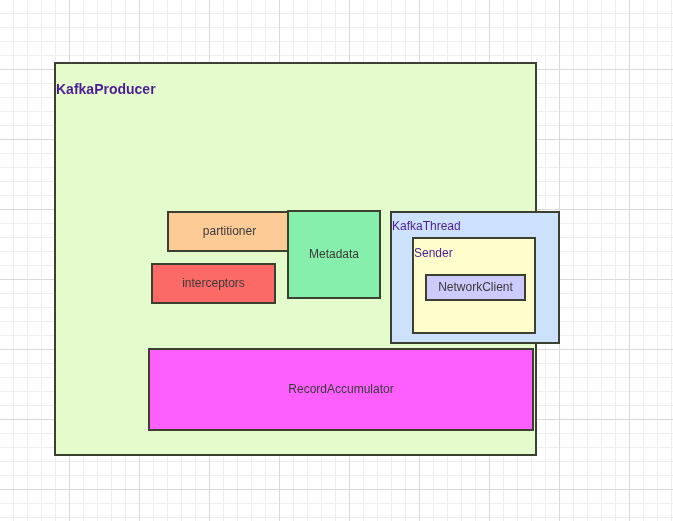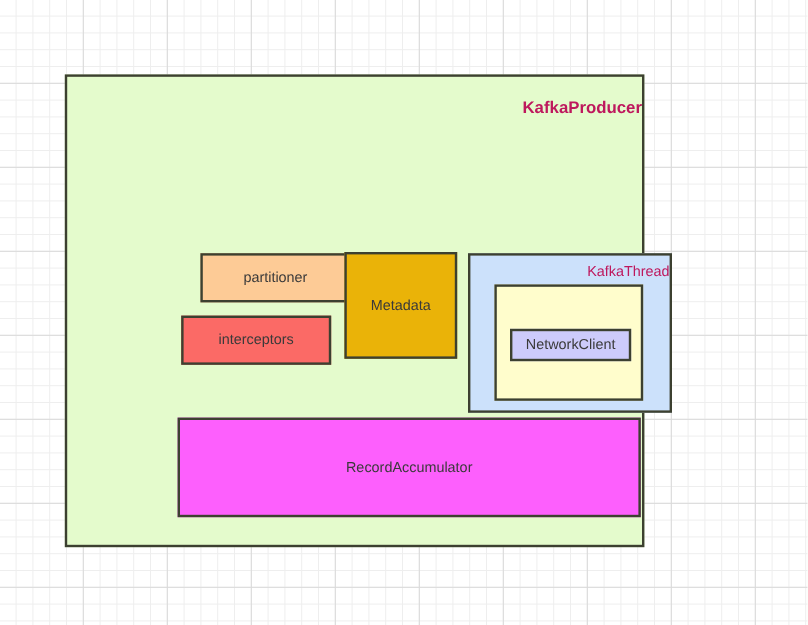--- a/index.html
+++ b/index.html
@@ -42,22 +42,22 @@
   }
 
   
   .container {
     display: block;
   }
   .container > .label {
     position: absolute;
     left: 0;
     right: 0;
-    text-align: right;
-    color: #be185d;
+    text-align: left;
+    color: #4c1d95;
     white-space: nowrap;
   }
 
   #producer-box {
     left: 54px;
     top: 62px;
     width: 483px;
     height: 394px;
     background: #e4fbcc;
   }
@@ -84,21 +84,21 @@
     height: 41px;
     background: #fb6a66;
     font-size: 12px;
   }
 
   #metadata-box {
     left: 231px;
     top: 146px;
     width: 94px;
     height: 89px;
-    background: #eab308;
+    background: #86efac;
     font-size: 12px;
   }
 
   #kafkathread-box {
     left: 334px;
     top: 122px;
     width: 170px;
     height: 133px;
     background: #cce1fb;
     margin-top: 25px;
@@ -155,20 +155,21 @@
     </div>
 
     <div class="node" id="metadata-box">
       <span>Metadata</span>
     </div>
 
     <div class="node container" id="kafkathread-box">
       <span class="label">KafkaThread</span>
 
       <div class="node container" id="sender-box">
+        <span class="label">Sender</span>
 
         <div class="node" id="networkclient-box">
           <span>NetworkClient</span>
         </div>
       </div>
     </div>
 
     <div class="node" id="recordaccumulator-box">
       <span>RecordAccumulator</span>
     </div>

